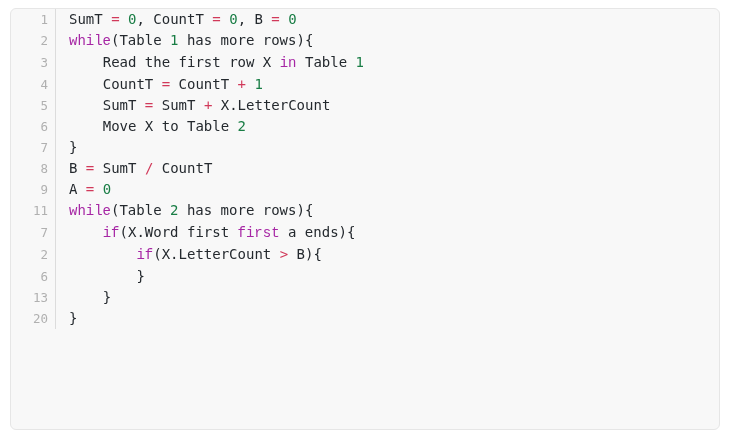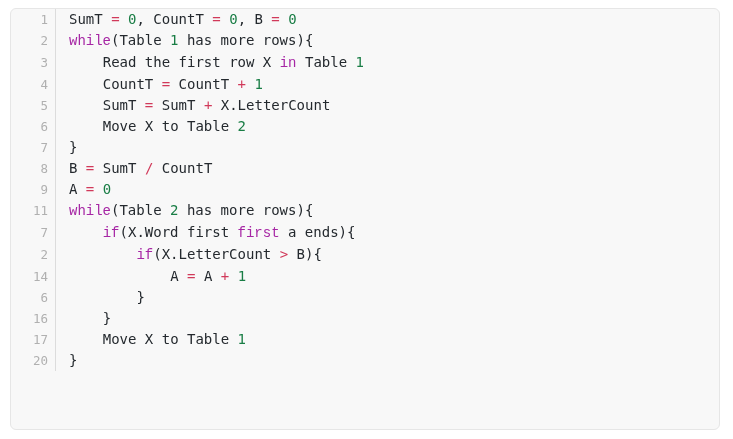--- a/index.html
+++ b/index.html
@@ -117,34 +117,26 @@
         </tr>
         <tr class="code-row">
           <td class="gutter-cell">7</td>
           <td class="code-cell"><span class="tok-pln">    </span><span class="tok-kw">if</span><span class="tok-pln">(X.Word first </span><span class="tok-kw">first</span><span class="tok-pln"> a ends){</span></td>
         </tr>
         <tr class="code-row">
           <td class="gutter-cell">2</td>
           <td class="code-cell"><span class="tok-pln">        </span><span class="tok-kw">if</span><span class="tok-pln">(X.LetterCount </span><span class="tok-op">&gt;</span><span class="tok-pln"> B){</span></td>
         </tr>
         <tr class="code-row">
-          <td class="gutter-cell">14</td>
-          <td class="code-cell"><span class="tok-pln">            A </span><span class="tok-op">=</span><span class="tok-pln"> A </span><span class="tok-op">+</span><span class="tok-pln"> </span><span class="tok-num">1</span></td>
-        </tr>
-        <tr class="code-row">
           <td class="gutter-cell">6</td>
           <td class="code-cell"><span class="tok-pln">        }</span></td>
         </tr>
         <tr class="code-row">
-          <td class="gutter-cell">16</td>
+          <td class="gutter-cell">13</td>
           <td class="code-cell"><span class="tok-pln">    }</span></td>
-        </tr>
-        <tr class="code-row">
-          <td class="gutter-cell">17</td>
-          <td class="code-cell"><span class="tok-pln">    Move X to Table </span><span class="tok-num">1</span></td>
         </tr>
         <tr class="code-row">
           <td class="gutter-cell">20</td>
           <td class="code-cell"><span class="tok-pln">}</span></td>
         </tr>
       </tbody>
   </table>
 </div>
 
 </body></html>

